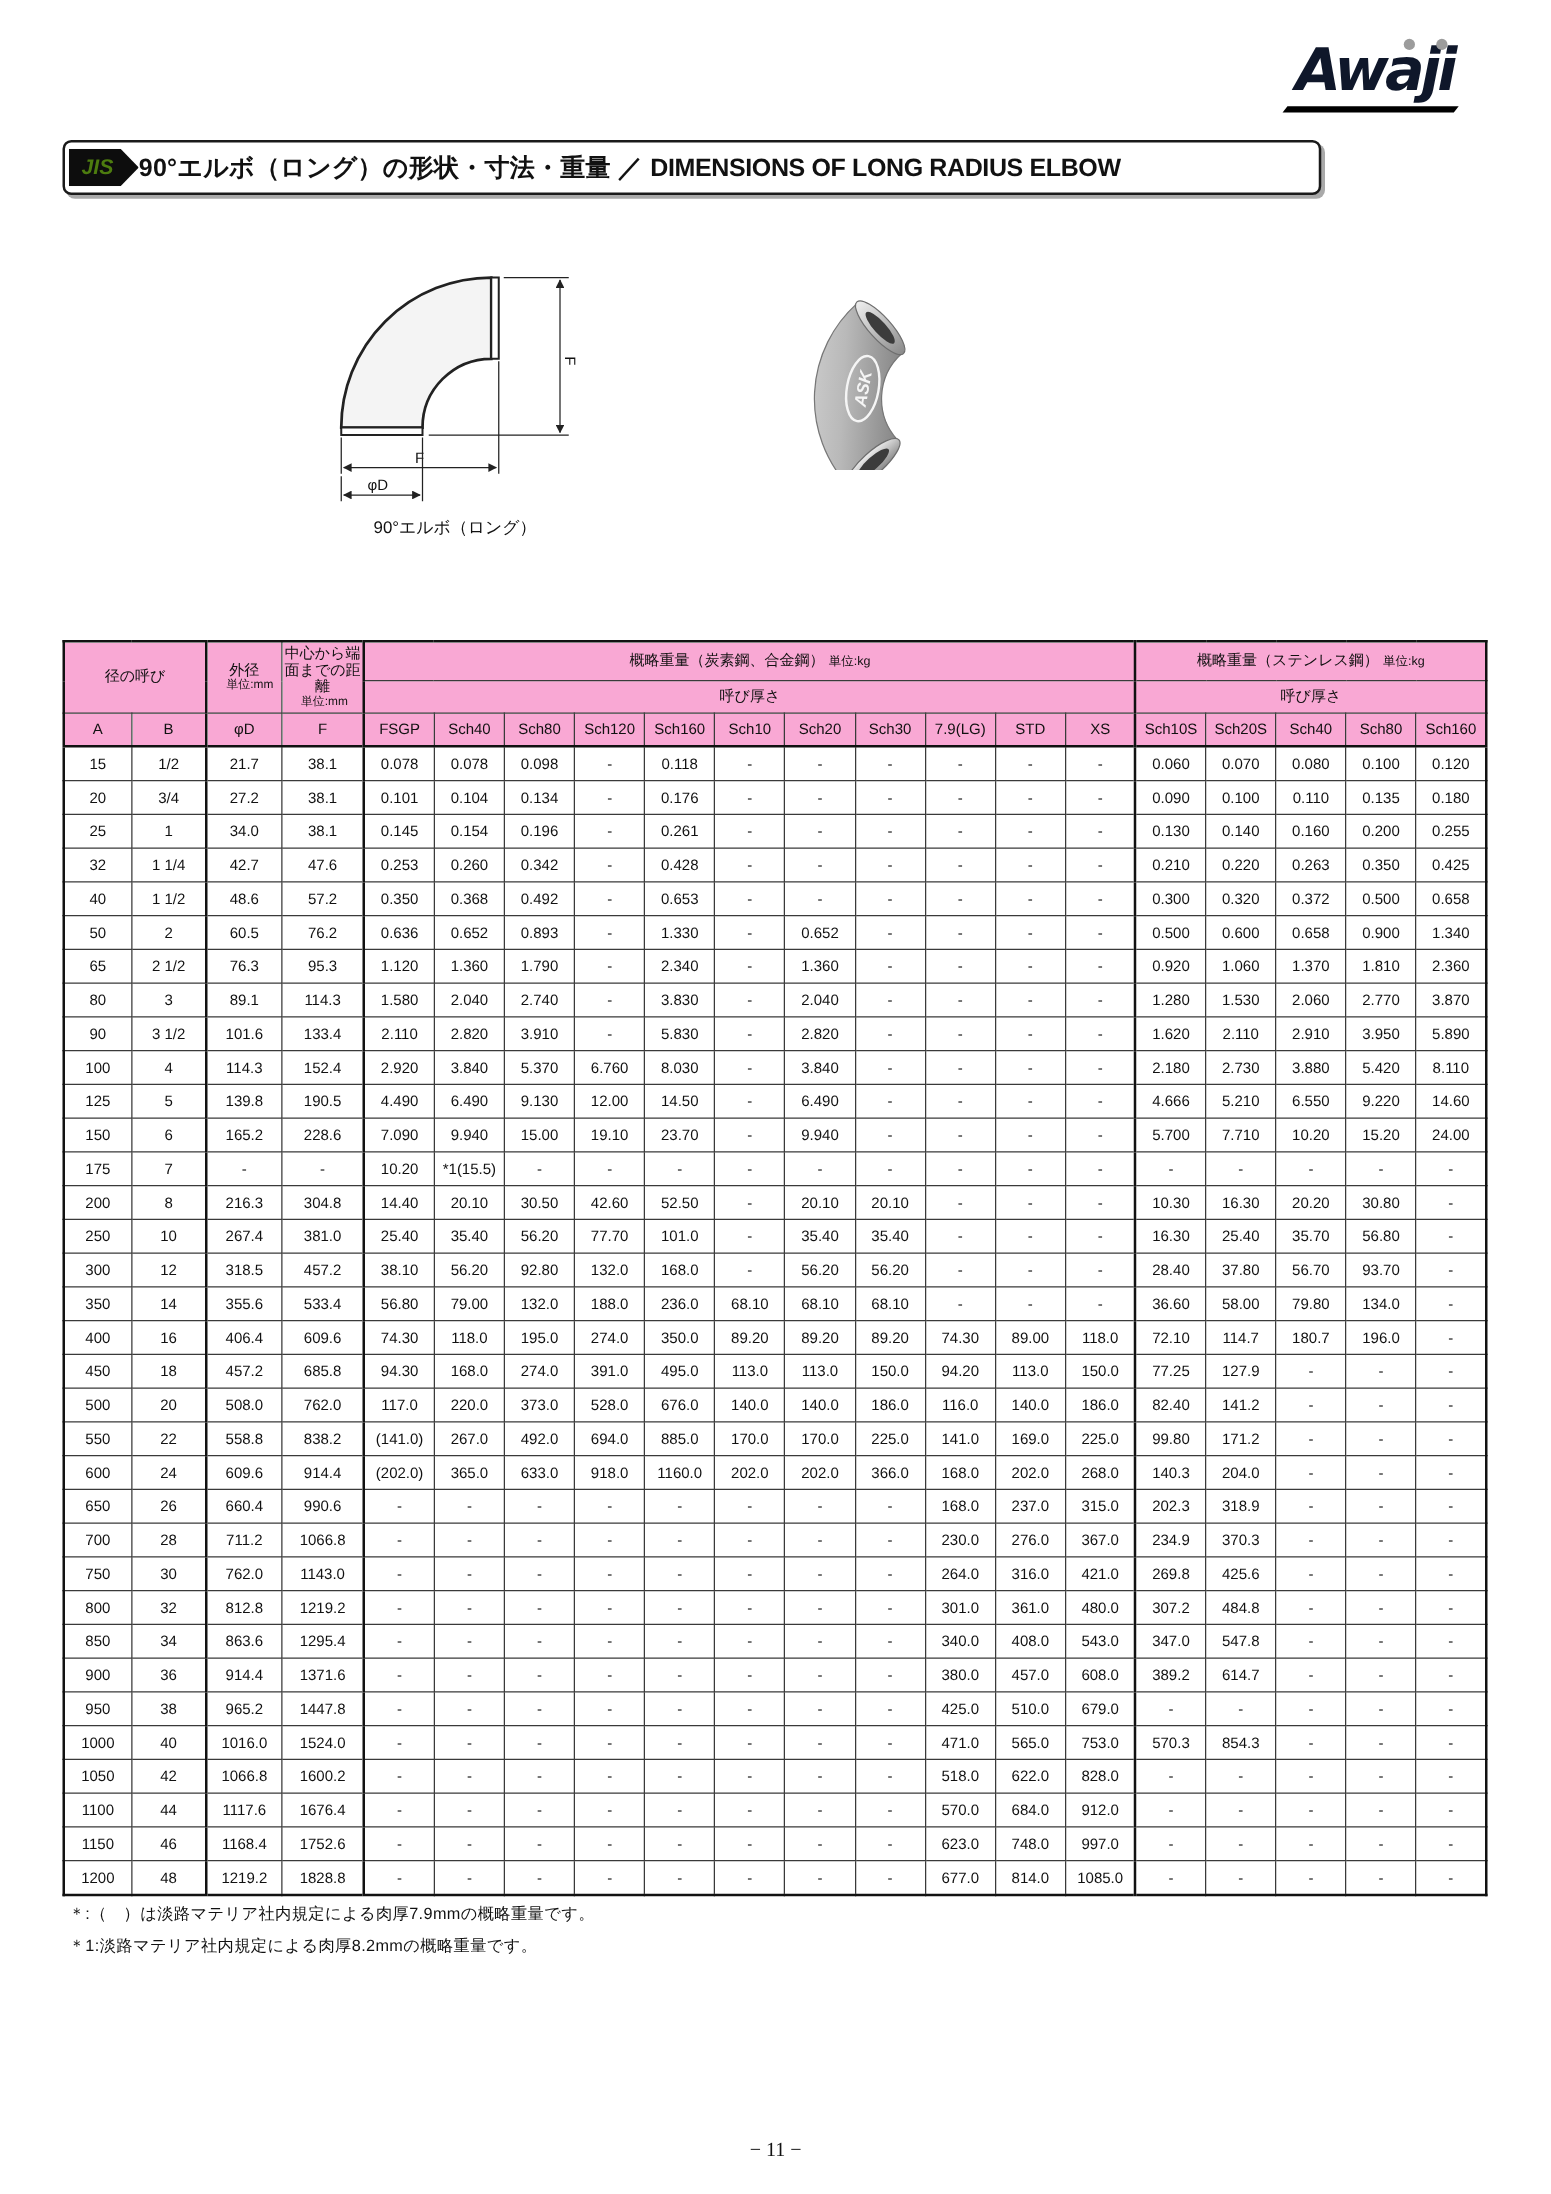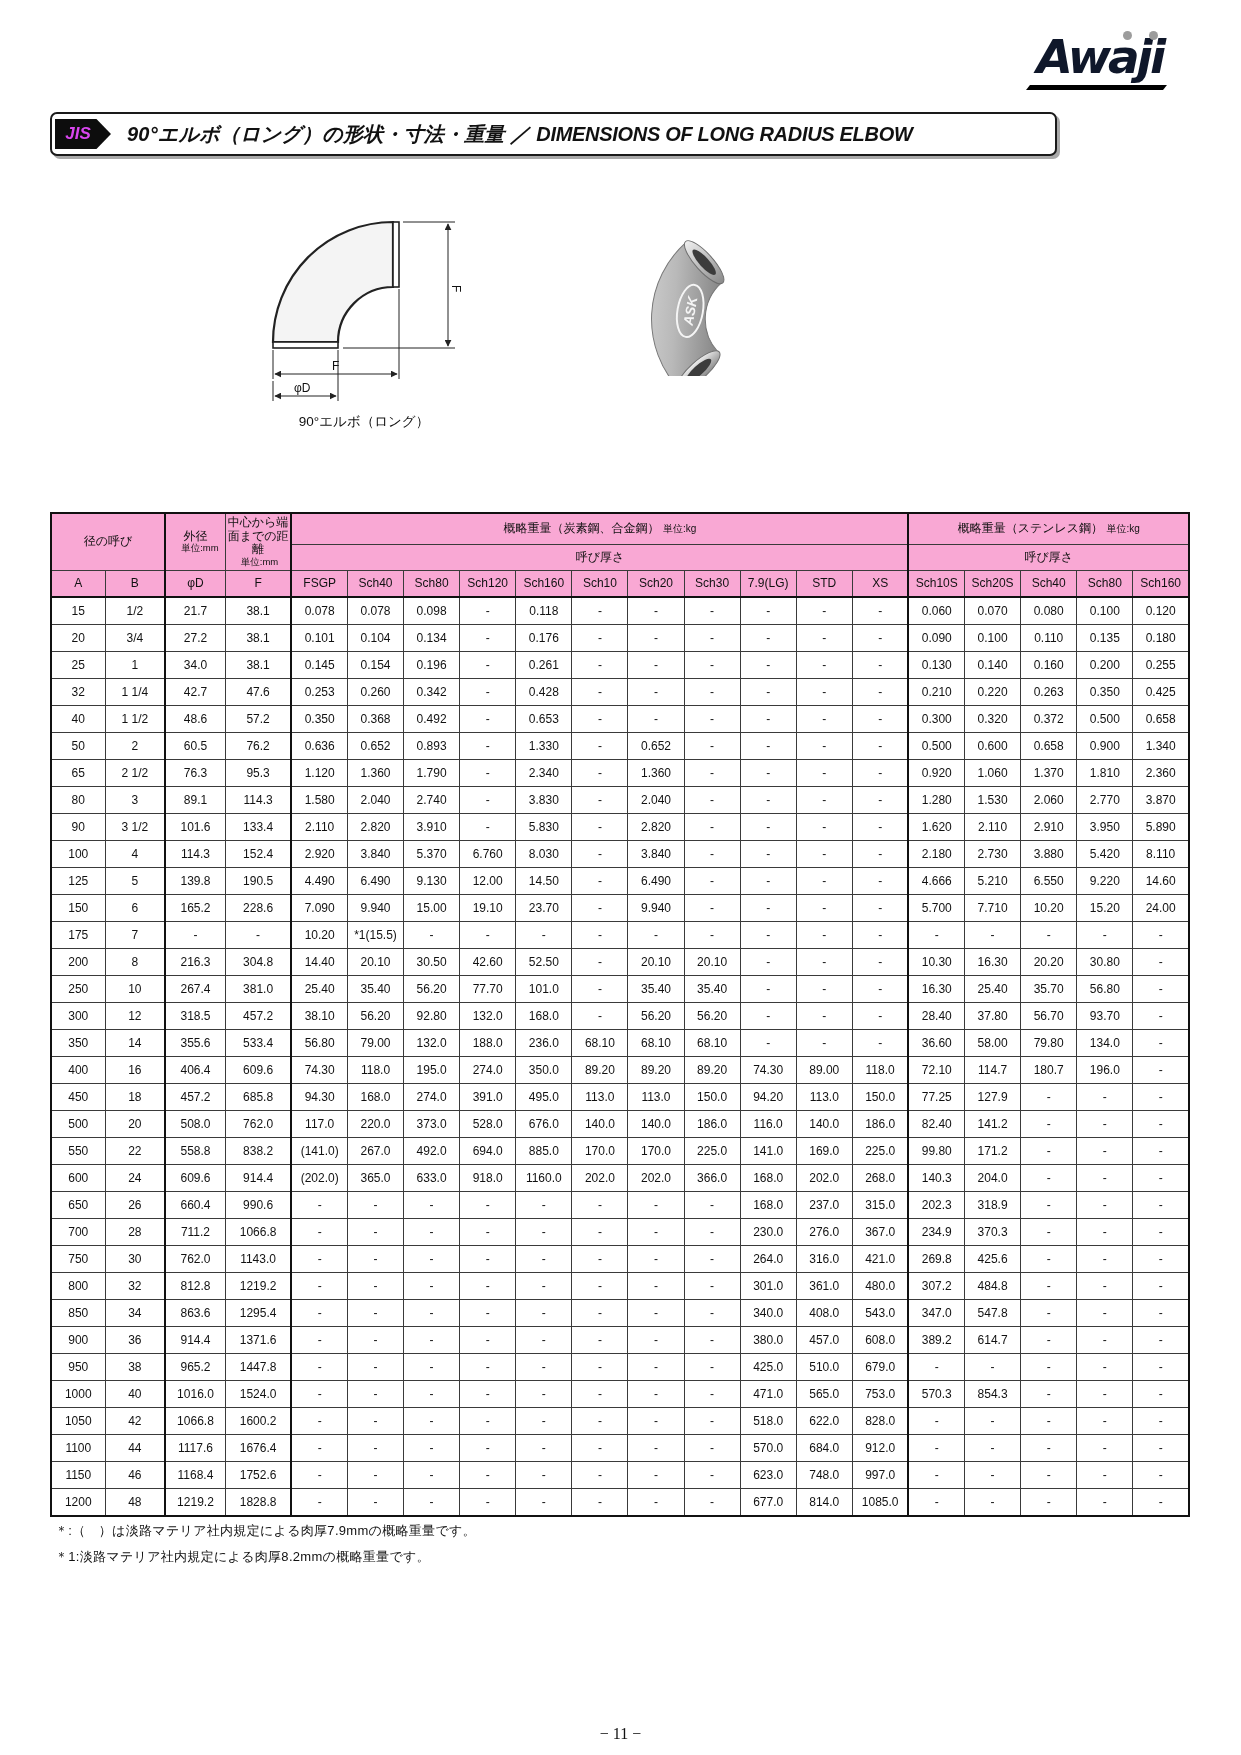--- a/index.html
+++ b/index.html
@@ -13,25 +13,25 @@
   .logo-underline{position:absolute;left:-8px;right:-2px;bottom:2px;height:5px;background:#000;
                   transform:skewX(-38deg);}
   .logo-dot{position:absolute;width:9px;height:9px;border-radius:50%;background:#9c9c9c;top:3px;}
   .logo-dot.d1{right:31px;}
   .logo-dot.d2{right:5px;}
 
   
   .titlebar{position:absolute;left:50px;top:112px;width:1003px;height:40px;background:#fff;
             border:2px solid #1a1a1a;border-radius:7px;box-shadow:3px 3px 0 #a9a9a9;
             display:flex;align-items:center;}
-  .jis-badge{margin-left:3px;width:56px;height:30px;background:#0d0d0d;color:#d946ef;
+  .jis-badge{margin-left:3px;width:56px;height:30px;background:#0d0d0d;color:#4d7c0f;
              clip-path:polygon(0 0,74% 0,100% 50%,74% 100%,0 100%);
              display:flex;align-items:center;justify-content:center;
              font-style:italic;font-weight:bold;font-size:17px;padding-right:10px;box-sizing:border-box;}
-  .title-text{margin-left:16px;font-size:20px;font-weight:bold;letter-spacing:0.2px;white-space:nowrap;font-style:italic;}
+  .title-text{font-size:20px;font-weight:bold;letter-spacing:0.2px;white-space:nowrap;}
   .title-text .en{letter-spacing:-0.3px;}
 
   
   .drawing{position:absolute;left:248px;top:182px;}
   .drawing-caption{position:absolute;left:248px;top:398px;width:232px;text-align:center;font-size:13.5px;margin-top:15px;}
   .photo{position:absolute;left:598px;top:208px;}
 
   
   table.dim{position:absolute;left:50px;top:512px;width:1140px;border-collapse:collapse;
             table-layout:fixed;border:2px solid #111;}
@@ -47,21 +47,21 @@
   .unit-inline{font-size:10px;font-weight:normal;}
   .multiline{font-size:10.5px;}
   col.w-a{width:54px;} col.w-b{width:60px;} col.w-d{width:60px;} col.w-f{width:66px;}
   col.w-n{width:56px;}
   .gl{border-left:2px solid #111 !important;}  
 
   
   .footnote{position:absolute;left:55px;font-size:13px;letter-spacing:0.3px;}
   .fn1{top:1522px;} .fn2{top:1548px;}
   .pageno{position:absolute;left:0;right:0;top:1712px;text-align:center;
-          font-family:"Liberation Serif","DejaVu Serif",serif;font-size:16px;margin-top:13px;}
+          font-family:"Liberation Serif","DejaVu Serif",serif;font-size:16px;}
 </style>
 </head>
 <body>
 
 <div class="page">
 
   <div class="logo">
     <span class="logo-text">Awaji</span>
     <span class="logo-dot d1"></span>
     <span class="logo-dot d2"></span>

